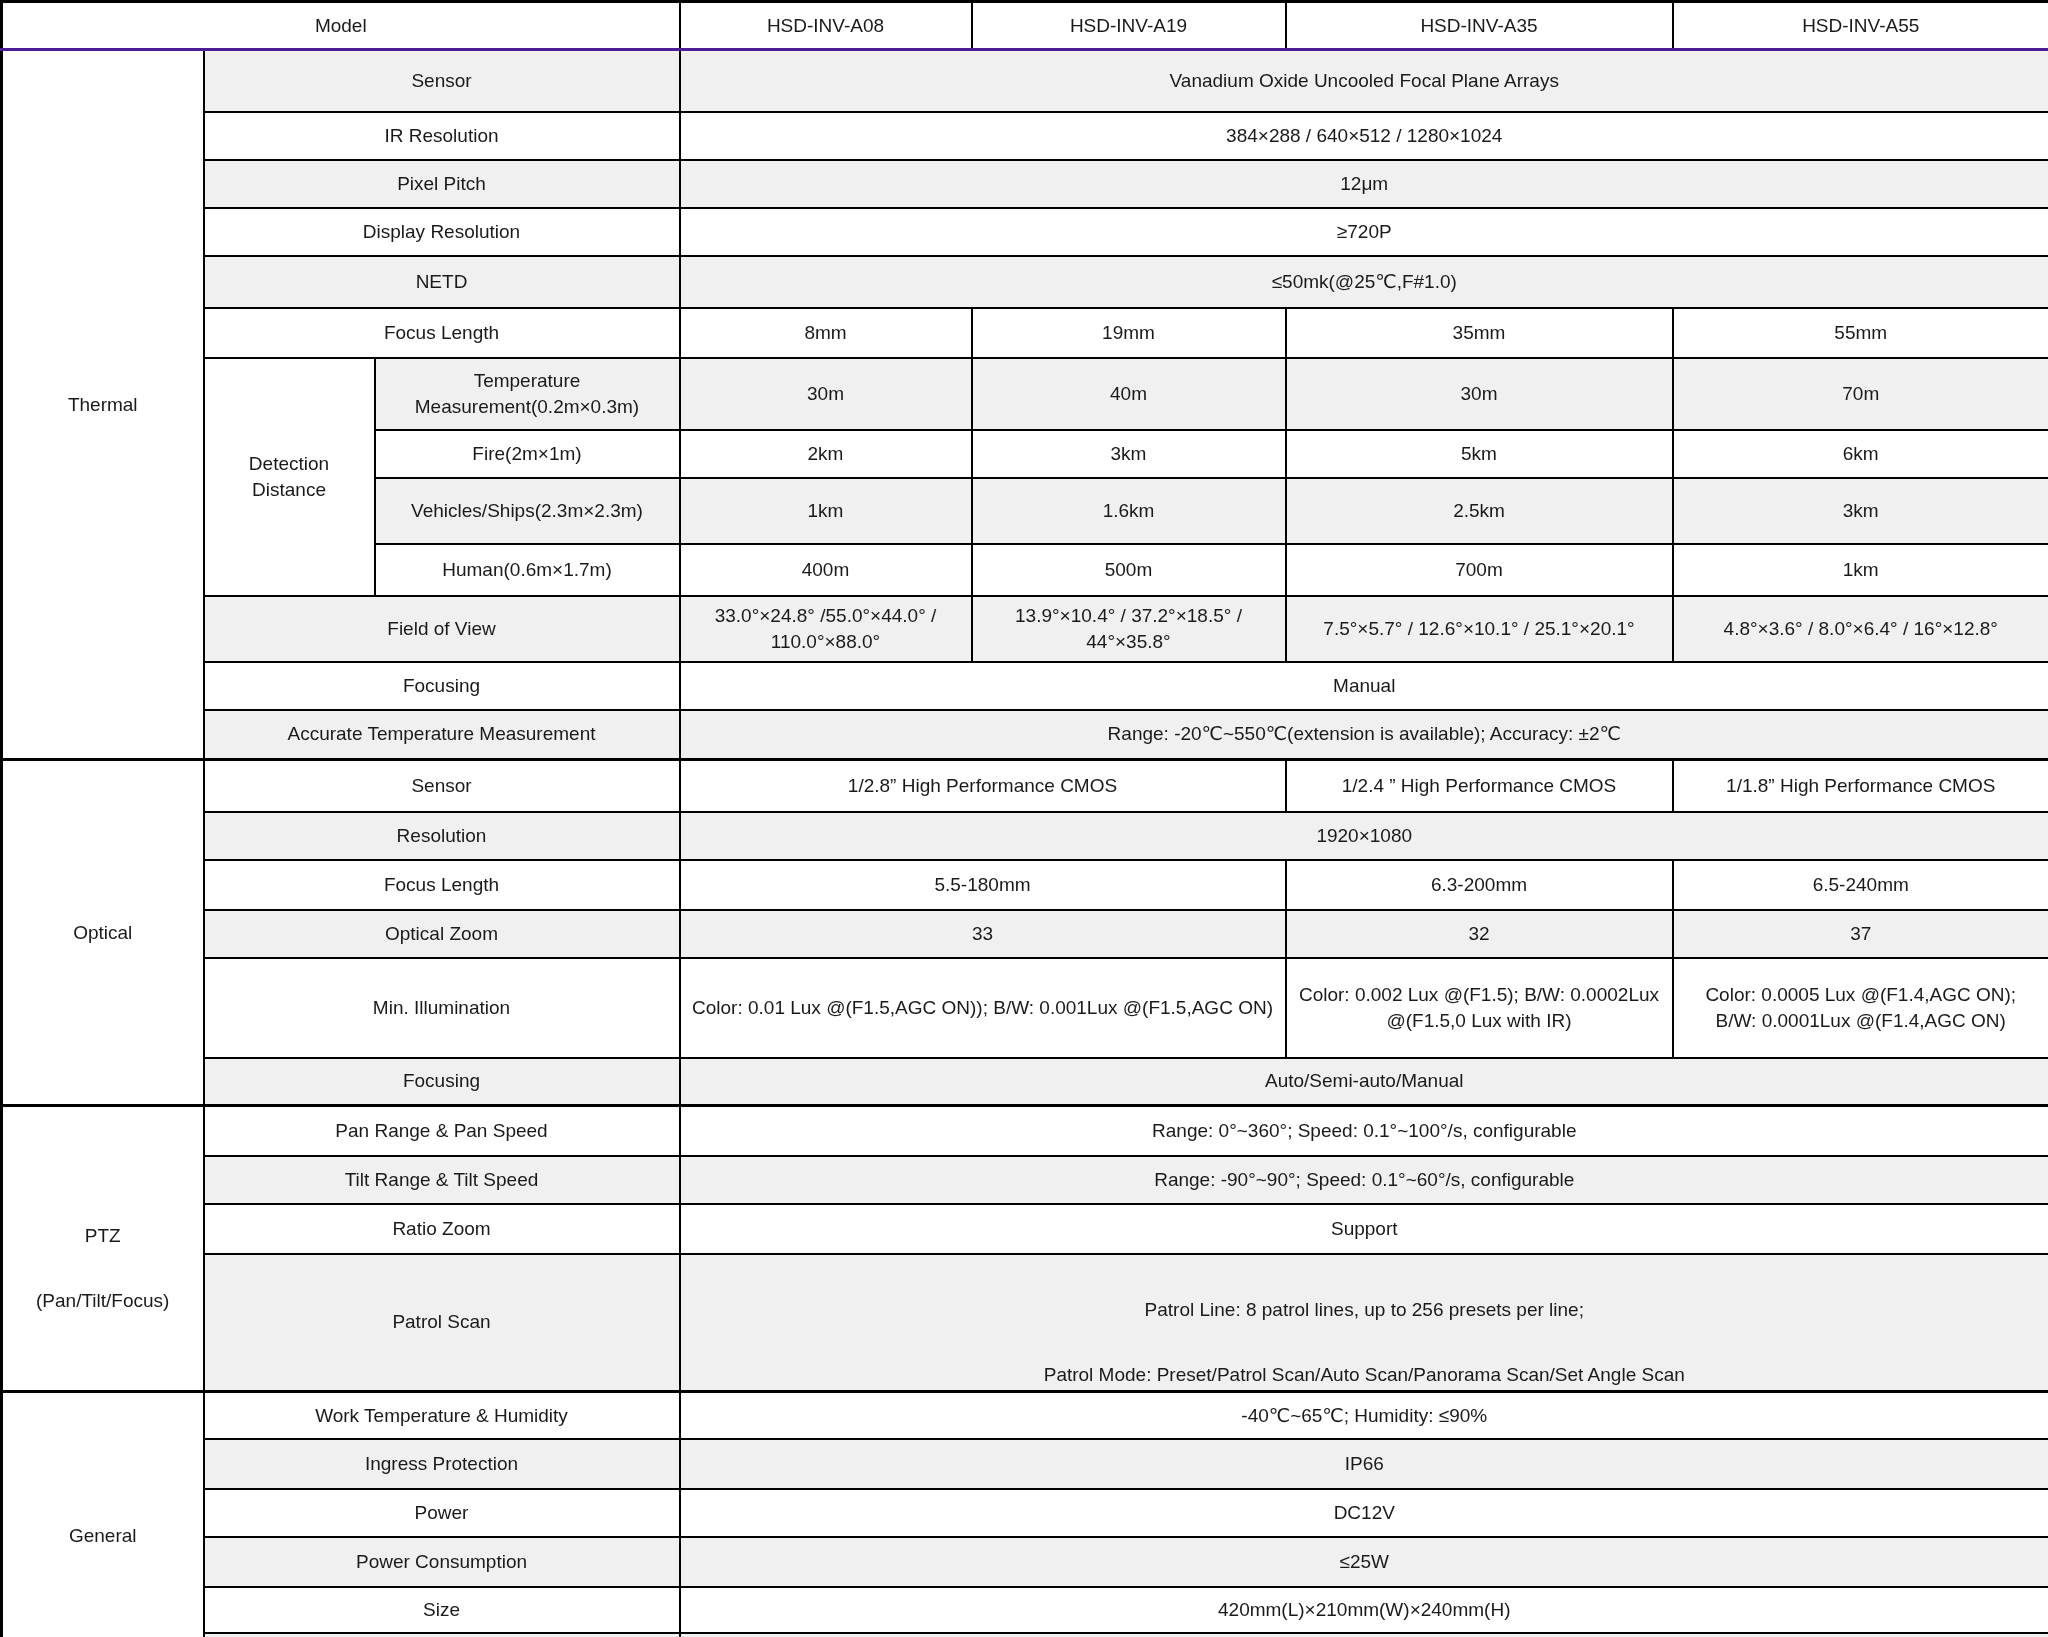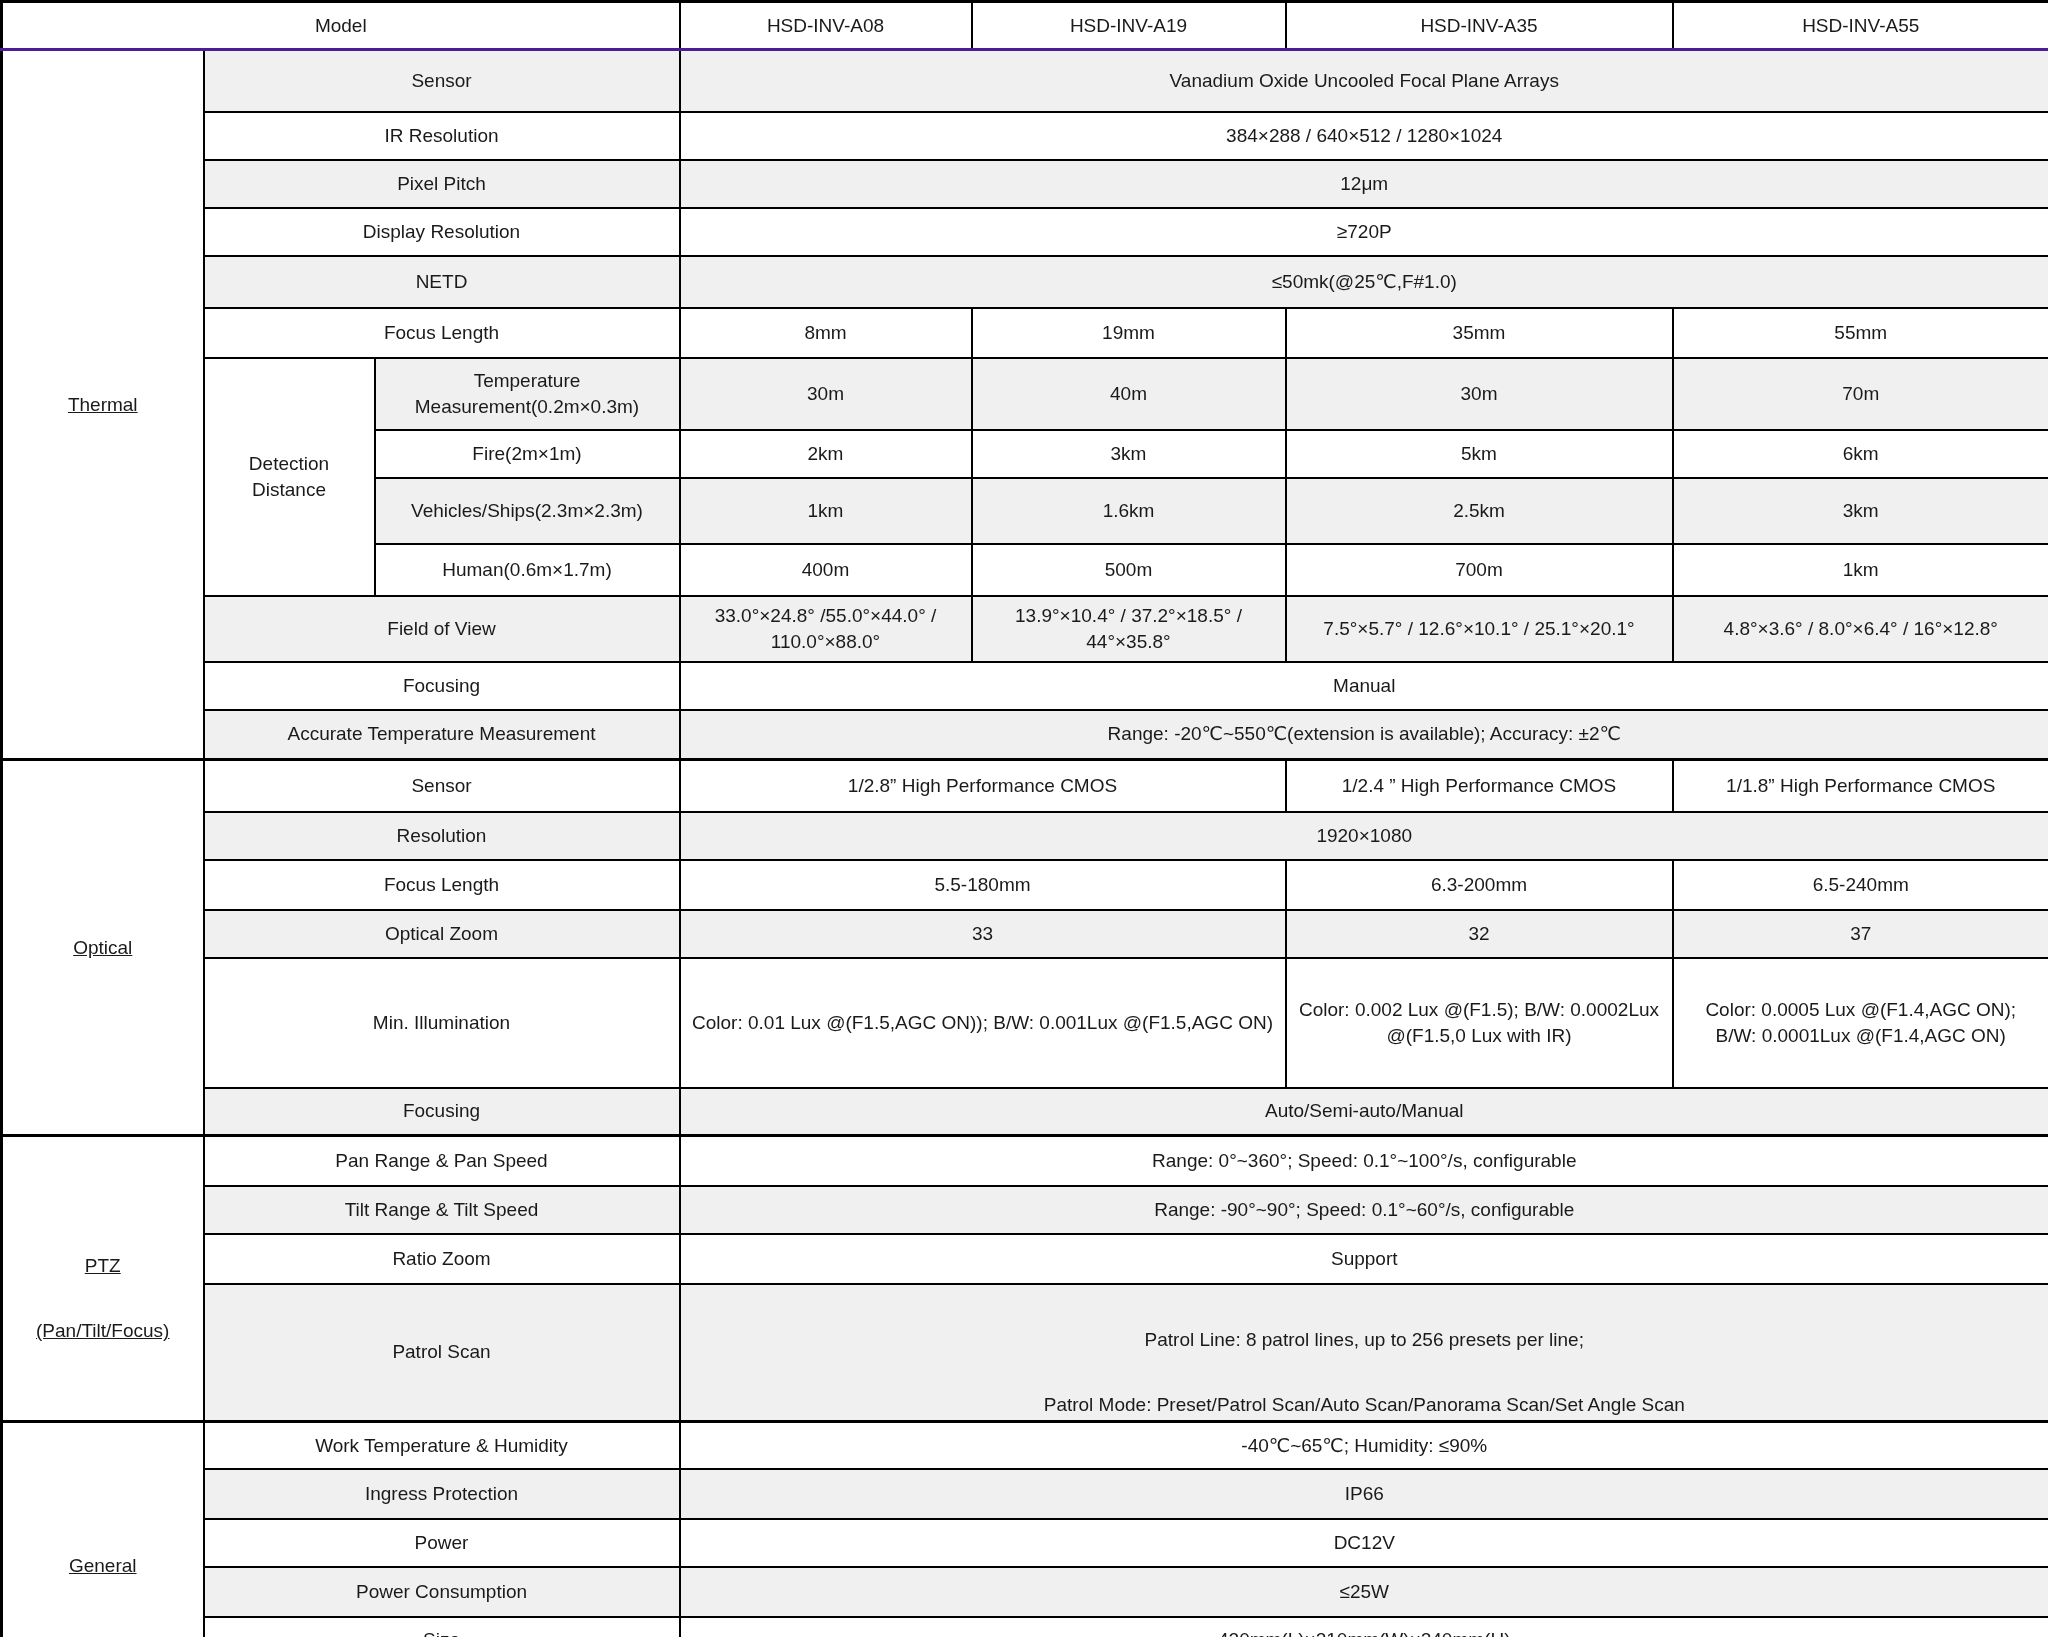--- a/index.html
+++ b/index.html
@@ -12,32 +12,32 @@
     border-collapse:collapse;table-layout:fixed;
     width:2048px;height:1637px;
   }
   table.spec td{
     border:2px solid #000;
     text-align:center;vertical-align:middle;
     padding:2px 10px;font-size:19px;line-height:1.35;
     overflow:hidden;background:#fff;
   }
   tr.g td{background:#f0f0f0;}
-  td.cat{background:#fff !important;text-decoration:underline;}
+  td.cat{background:#fff !important;}
   td.dd{background:#fff !important;}
   tr.hdr td{border-bottom:3px solid #4c1d95;}
   tr.sec td{border-top:3px solid #000;}
   table.spec{border:3px solid #000;}
   td.fov{font-size:18px;padding:2px 6px;}
   td.ill{font-size:19px;padding:2px 8px;}
   .l2{display:block;margin-top:40px;}
   
   tr.h46{height:46px}tr.h47{height:47px}tr.h48{height:48px}tr.h50{height:50px}
   tr.h52{height:52px}tr.h62{height:62px}tr.h66{height:66px}tr.h72{height:72px}
-  tr.h130{height:130px}
+  tr.h130{height:100px}
 </style>
 </head>
 <body>
 
 <div class="sheet">
 <table class="spec">
   <colgroup>
     <col style="width:202px">
         <col style="width:171px">
         <col style="width:305px">

